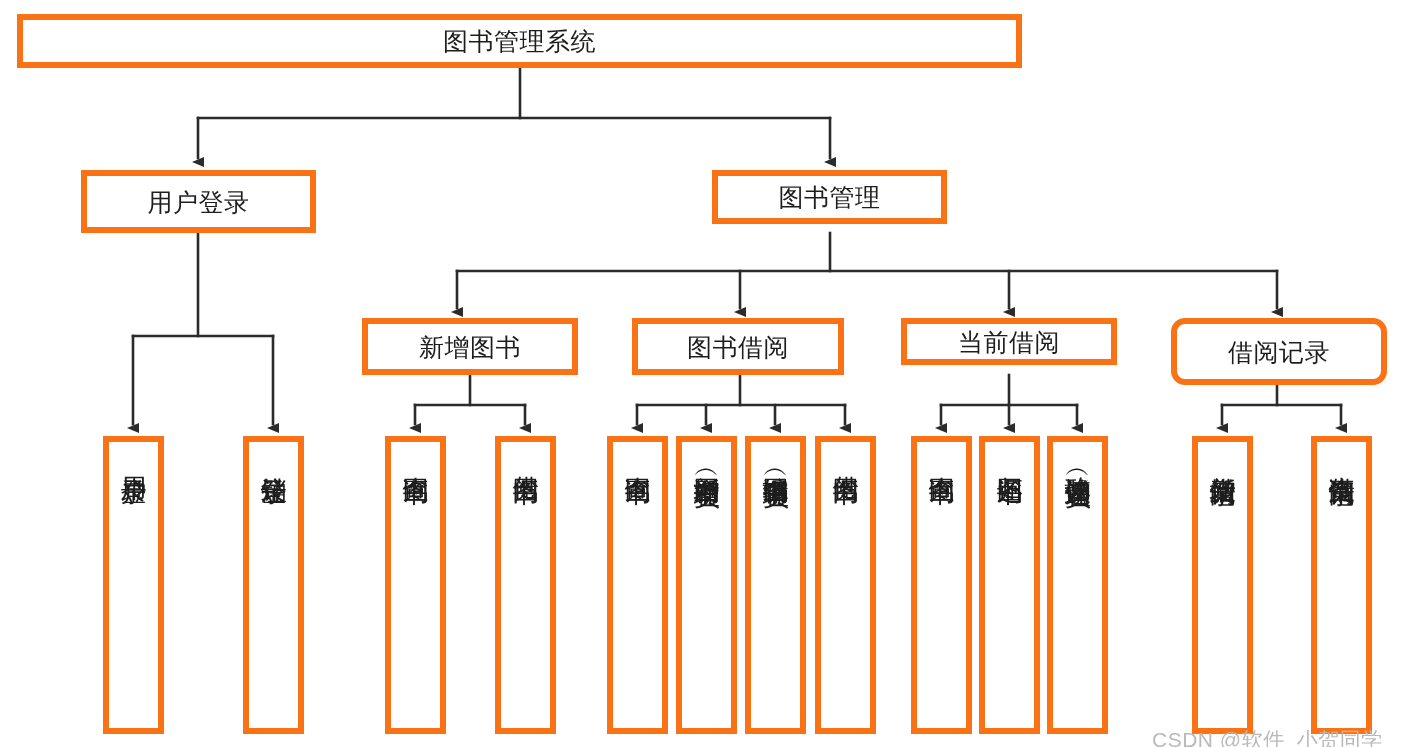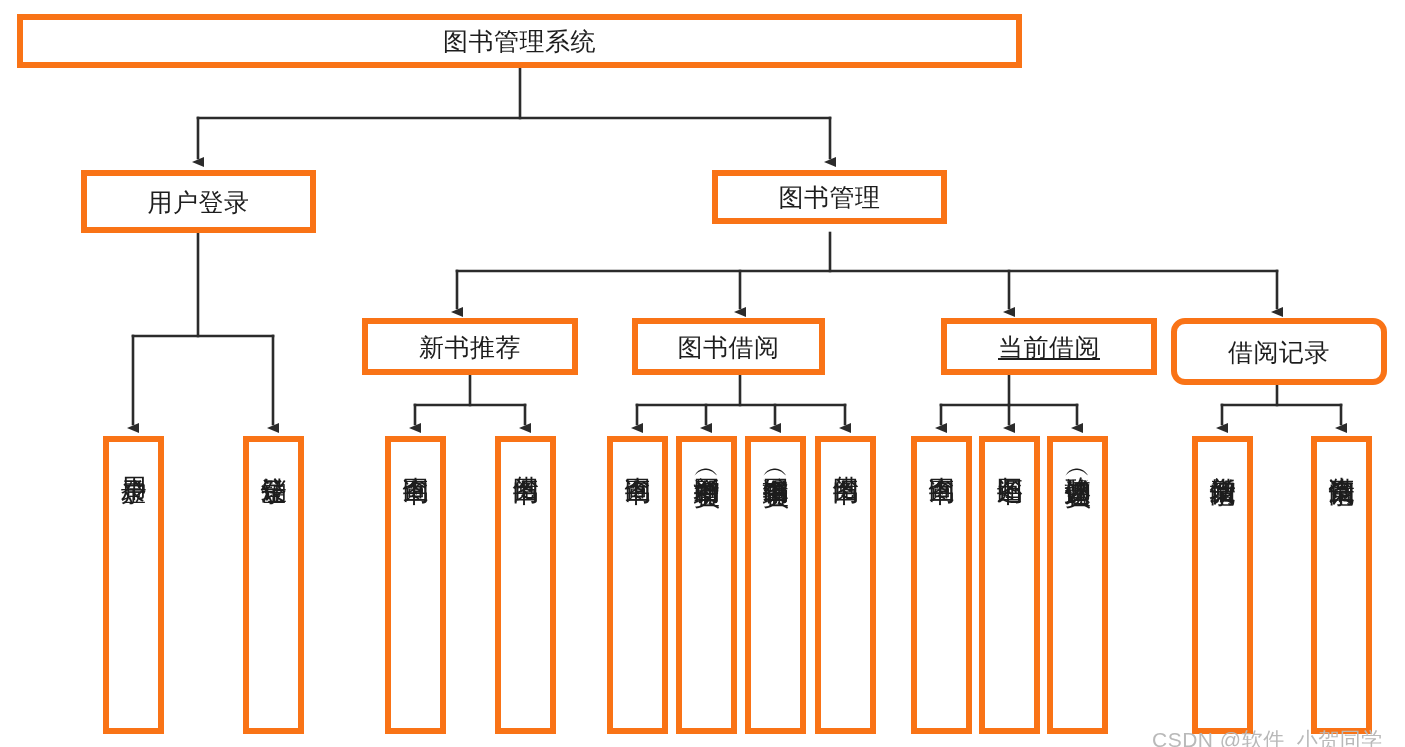--- a/index.html
+++ b/index.html
@@ -131,28 +131,28 @@
 
   <div class="node h-node" style="left:81px; top:170px; width:235px; height:63px;">
     <span class="lbl">用户登录</span>
   </div>
 
   <div class="node h-node" style="left:712px; top:170px; width:235px; height:54px;">
     <span class="lbl">图书管理</span>
   </div>
 
   <div class="node h-node" style="left:362px; top:318px; width:216px; height:57px;">
-    <span class="lbl">新书推荐</span>
-  </div>
-
-  <div class="node h-node" style="left:632px; top:318px; width:193px; height:57px;">
+    <span class="lbl">新增图书</span>
+  </div>
+
+  <div class="node h-node" style="left:632px; top:318px; width:212px; height:57px;">
     <span class="lbl">图书借阅</span>
   </div>
 
-  <div class="node h-node" style="left:941px; top:318px; width:216px; height:57px;text-decoration:underline;">
+  <div class="node h-node" style="left:901px; top:318px; width:216px; height:47px;">
     <span class="lbl">当前借阅</span>
   </div>
 
   <div class="node h-node" style="left:1171px; top:318px; width:216px; height:67px;border-radius:14px;">
     <span class="lbl">借阅记录</span>
   </div>
 
   <div class="node v-node" style="left:103px; top:436px; width:61px; height:298px;">
     <span class="lbl">用户登录</span>
   </div>

